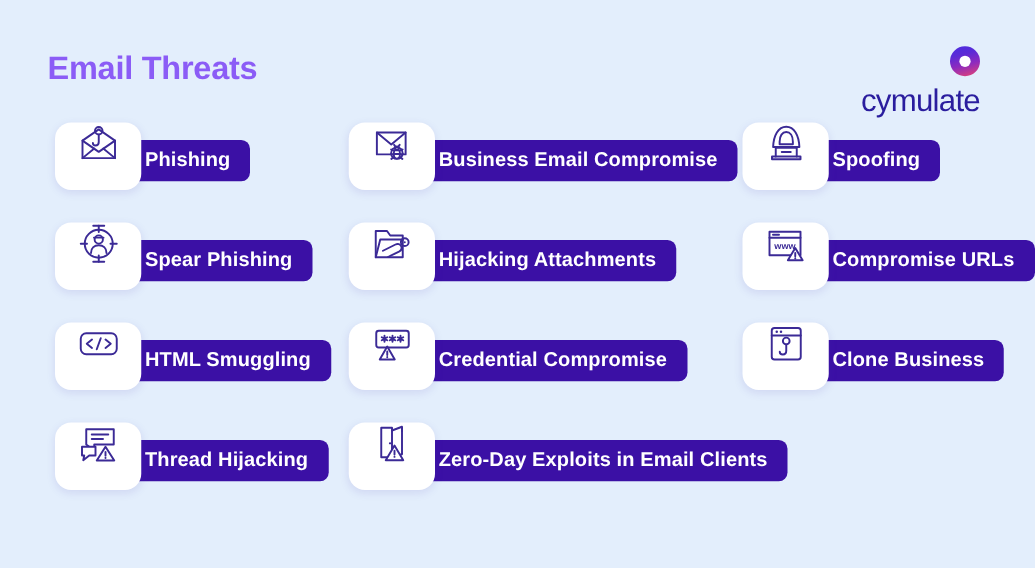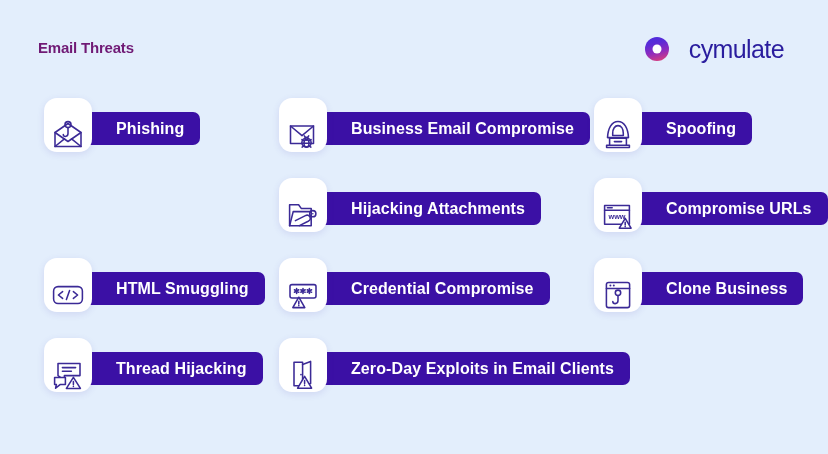--- a/index.html
+++ b/index.html
@@ -25,33 +25,34 @@
   .header {
     position: absolute;
     left: 0; top: 0;
     width: 828px;
     height: 90px;
   }
   .title {
     position: absolute;
     left: 38px;
     top: 39px;
-    font-size: 15px;
+    font-size: 26px;
     font-weight: bold;
-    color: #701a75;
+    color: #8b5cf6;
     letter-spacing: -0.2px;
     white-space: nowrap;
   }
   .logo {
     position: absolute;
     right: 44px;
     top: 37px;
     display: flex;
-    align-items: flex-start;
-    gap: 20px;
+    align-items: flex-end;
+    gap: 8px;
+    flex-direction: column;
   }
   .logo-mark {
     width: 24px;
     height: 24px;
     border-radius: 50%;
     background: linear-gradient(165deg, #4b2ce0 0%, #5b2bd6 30%, #8e2bbe 60%, #e8436f 100%);
     display: block;
     position: relative;
   }
   .logo-mark::after {
@@ -107,27 +108,27 @@
     white-space: nowrap;
     position: relative;
     z-index: 1;
     box-sizing: border-box;
   }
 
   .iconcard {
     position: absolute;
     left: 0;
     top: 4px;
-    width: 48px;
+    width: 69px;
     height: 54px;
     background: #ffffff;
     border-radius: 13px;
     box-shadow: 0 2px 7px rgba(80, 60, 180, 0.13);
     display: flex;
-    align-items: flex-end;
+    align-items: flex-start;
     justify-content: center;
     z-index: 2;
   }
   .iconcard svg {
     display: block;
   }
   .ic {
     fill: none;
     stroke: #3b2a96;
     stroke-width: 1.55;
@@ -201,20 +202,35 @@
               <path d="M19.3 19.3 L18.3 17.9 M21.7 19.3 L22.7 17.9"></path>
               <path d="M18 22.6 L15.9 21.6 M23 22.6 L25.1 21.6 M18 25.3 L15.6 25.3 M23 25.3 L25.4 25.3 M18 27.8 L16.1 29.1 M23 27.8 L24.9 29.1"></path>
             </g>
           </svg>
         </div>
       </div>
     </div>
 
     <div class="row">
 
+      <div class="item col1">
+        <div class="pill">Spear Phishing</div>
+        <div class="iconcard">
+          <svg width="34" height="34" viewBox="0 0 34 34">
+            <g class="ic">
+              <circle cx="17" cy="17" r="11.2"></circle>
+              <path d="M17 2.6 L17 7.6 M17 26.4 L17 31.4 M2.6 17 L7.6 17 M26.4 17 L31.4 17"></path>
+              <path d="M17 2.6 L12.6 2.6 M17 2.6 L21.4 2.6 M17 31.4 L12.6 31.4 M17 31.4 L21.4 31.4"></path>
+              <circle cx="17" cy="13.6" r="3.3"></circle>
+              <path d="M10.8 24.4 C10.8 20.4 13.6 18.2 17 18.2 C20.4 18.2 23.2 20.4 23.2 24.4"></path>
+              <path d="M13.2 12.1 L20.8 12.1"></path>
+            </g>
+          </svg>
+        </div>
+      </div>
 
       <div class="item col2">
         <div class="pill">Hijacking Attachments</div>
         <div class="iconcard">
           <svg width="34" height="34" viewBox="0 0 34 34">
             <g class="ic">
               <path d="M3.6 27.8 L3.6 6.8 L12.6 6.8 L15.2 10.4 L25.2 10.4 L25.2 14"></path>
               <path d="M3.6 27.8 L25.2 27.8 L25.2 13.6 L7.2 13.6 Z"></path>
               <path d="M9.4 22.6 L19.4 17.6 C21.3 16.6 23.1 17.3 23.9 18.9 C24.7 20.5 24.1 22.3 22.2 23.3 L13.4 27.6"></path>
               <circle cx="26.8" cy="15.7" r="3.1"></circle>

